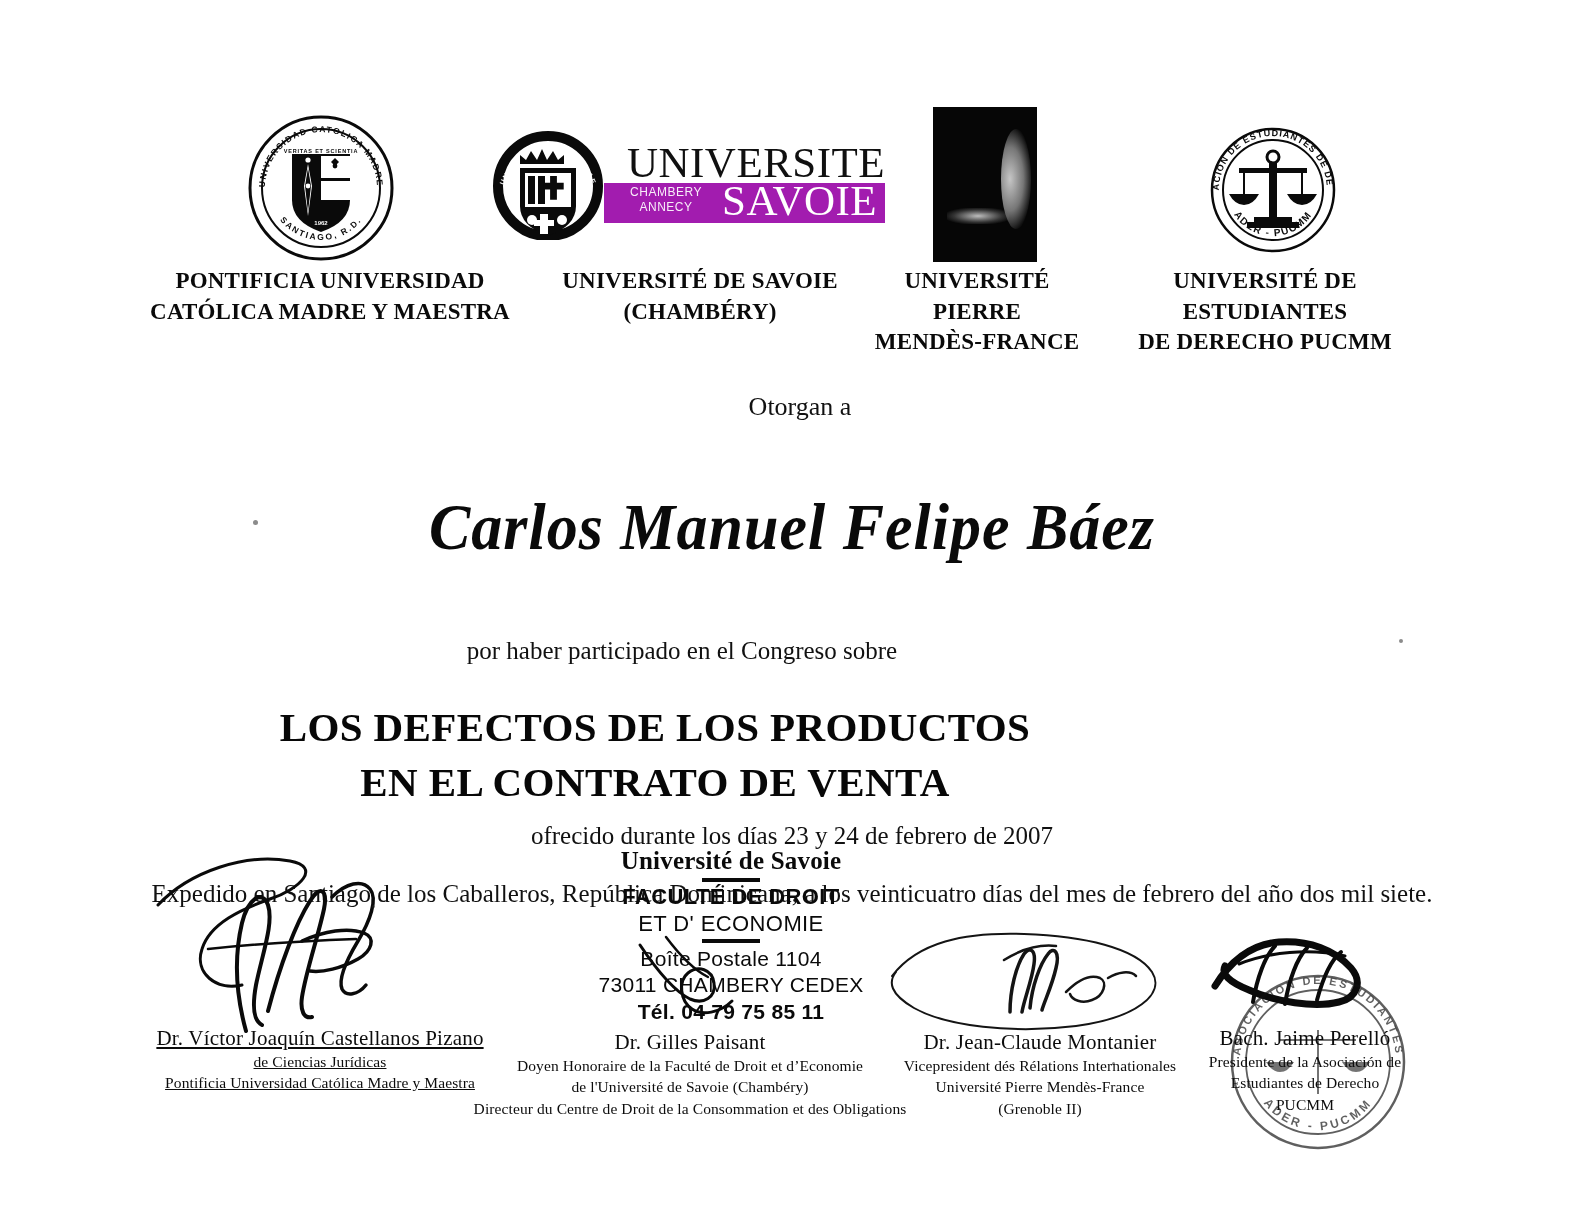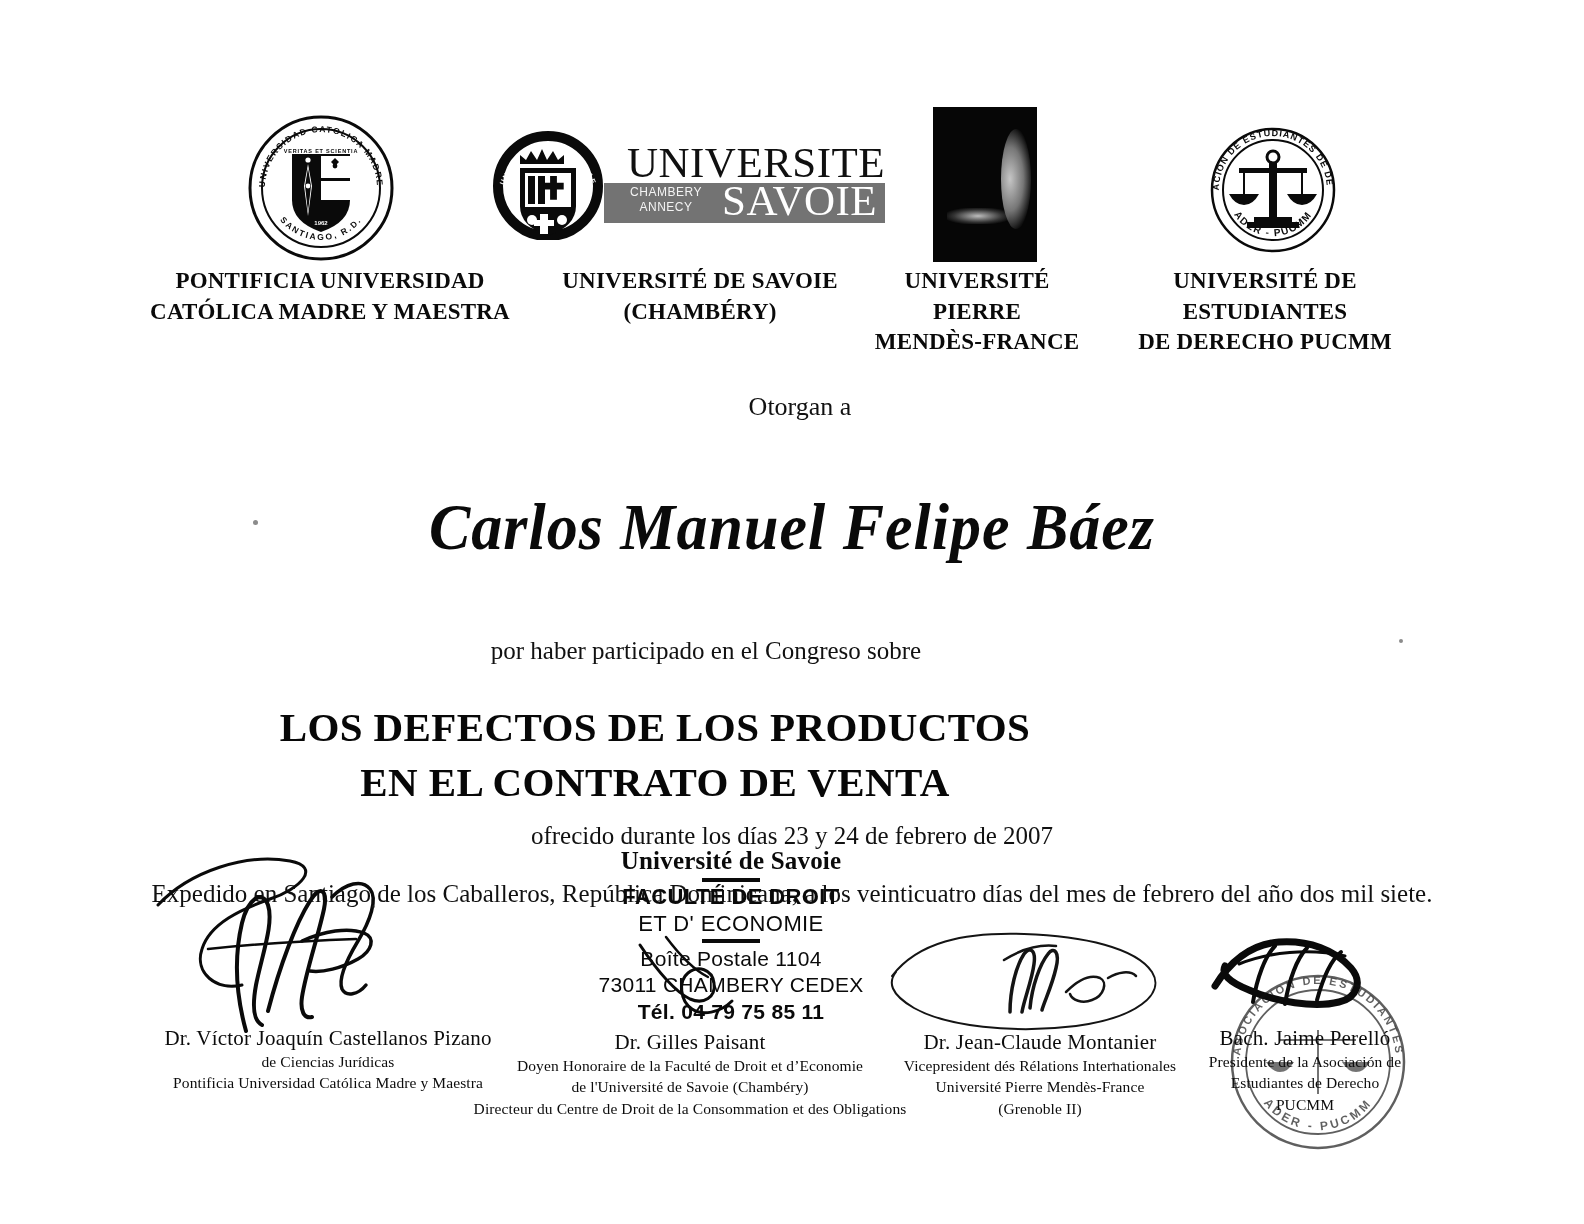--- a/index.html
+++ b/index.html
@@ -64,21 +64,21 @@
     margin-left: -4px;
   }
   .savoie-top {
     font-family: "Liberation Serif", serif;
     font-size: 43px;
     letter-spacing: 0.5px;
     color: #101010;
     font-weight: 400;
   }
   .savoie-bar {
-    background: #737373;
+    background: #a21caf;
     color: #ffffff;
     font-size: 43px;
     padding: 0 8px 3px 118px;
     position: relative;
     letter-spacing: 0.5px;
     margin-top: 1px;
   }
   .savoie-sub {
     position: absolute;
     left: 6px;
@@ -168,21 +168,20 @@
     transform: scaleY(1.06);
   }
   .por-haber {
     position: absolute;
     top: 637px;
     left: 0;
     width: 1364px;
     text-align: center;
     font-size: 25px;
     color: #111;
-    padding-left: 24px;
   }
   .congress-title {
     position: absolute;
     top: 700px;
     left: 0;
     width: 1310px;
     text-align: center;
     font-weight: bold;
     font-size: 41px;
     line-height: 1.33;
@@ -271,21 +270,21 @@
     font-size: 21px;
     letter-spacing: 0.2px;
     white-space: nowrap;
   }
   .sig .line {
     font-family: "Liberation Serif", serif;
     font-size: 15.5px;
     line-height: 1.38;
     letter-spacing: 0.1px;
   }
-  .sig-1 { left: 128px;  top: 1026px; width: 400px; }
+  .sig-1 { left: 120px;  top: 1026px; width: 400px; text-decoration: underline; }
   .sig-2 { left: 460px;  top: 1030px; width: 460px; }
   .sig-3 { left: 880px;  top: 1030px; width: 320px; }
   .sig-4 { left: 1185px; top: 1026px; width: 240px; }
 
   
   .ink {
     position: absolute;
     pointer-events: none;
   }
   .ink svg { display: block; overflow: visible; }

